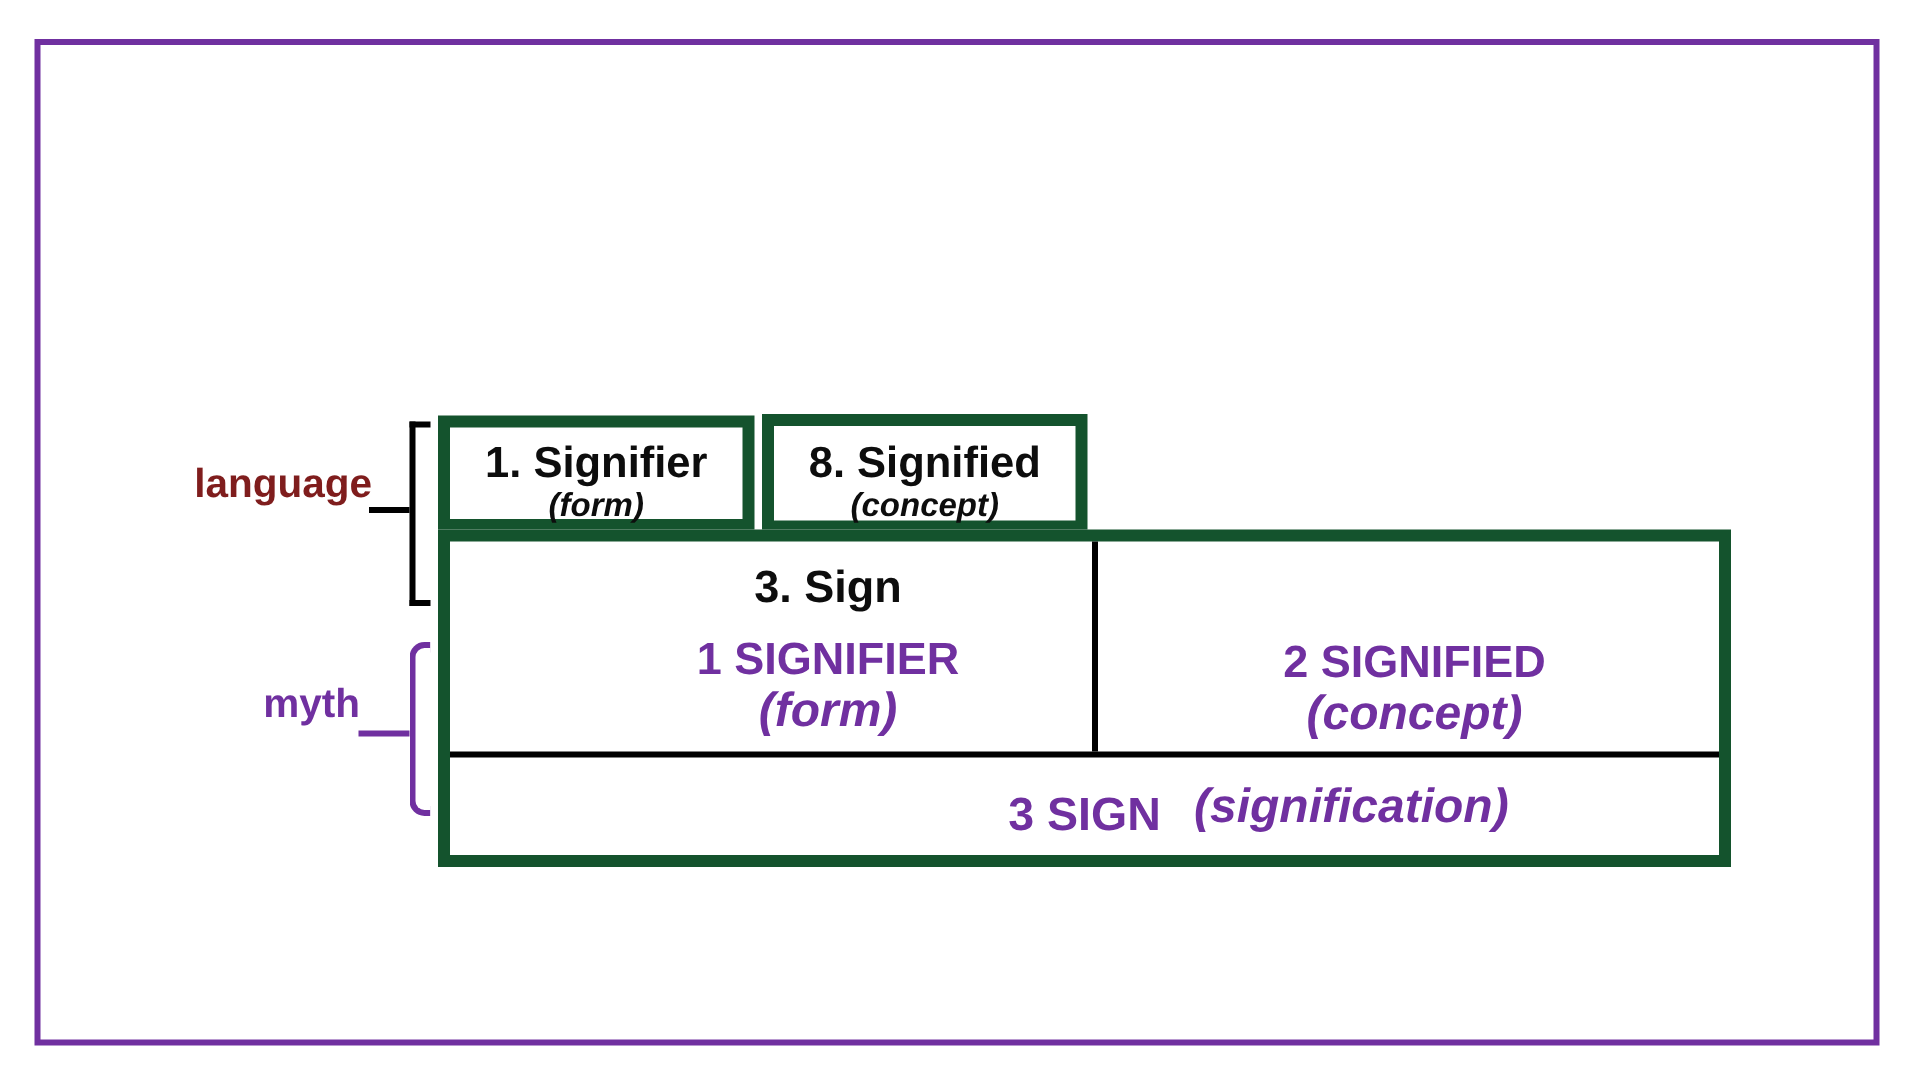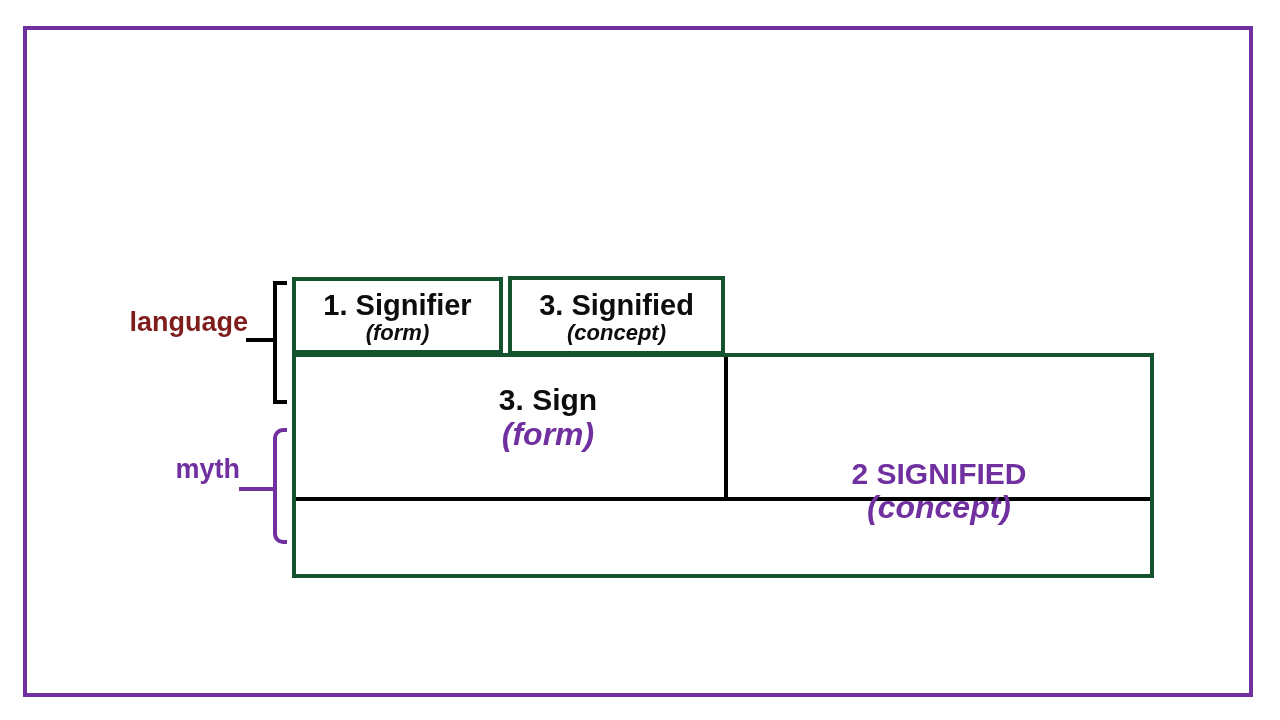--- a/index.html
+++ b/index.html
@@ -10,33 +10,33 @@
   .frame{
     position:absolute;left:23px;top:26px;width:1230px;height:671px;
     border:4px solid var(--purple,#7030A0);box-sizing:border-box;background:#fff;
   }
   .title{
     position:absolute;left:44px;top:33px;color:#0d0d0d;
     font-size:52px;line-height:78px;font-weight:400;white-space:nowrap;
   }
   
   .box{
-    position:absolute;border:4px solid #14532d;box-sizing:border-box;background:#fff;
+    position:absolute;border:8px solid #14532d;box-sizing:border-box;background:#fff;
     text-align:center;color:#0d0d0d;
   }
   .box1{left:292px;top:277px;width:211px;height:77px;padding-top:8px;}
   .box2{left:508px;top:276px;width:217px;height:79px;padding-top:9px;}
   .cell-title{font-size:29px;line-height:32px;font-weight:700;}
   .cell-sub{font-size:22px;line-height:24px;font-weight:700;font-style:italic;}
   
   .bigbox{left:292px;top:353px;width:862px;height:225px;text-align:left;}
   .vdiv{position:absolute;left:428px;top:0;width:4px;height:140px;background:#000;}
   .hdiv{position:absolute;left:0;right:0;top:140px;height:4px;background:#000;}
-  .cell-left{position:absolute;left:0;top:12px;width:504px;height:140px;text-align:center;padding-top:14px;box-sizing:border-box;}
-  .cell-right{position:absolute;left:432px;top:0;width:422px;height:140px;text-align:center;padding-top:100px;box-sizing:border-box;}
+  .cell-left{position:absolute;left:0;top:0;width:504px;height:140px;text-align:center;padding-top:14px;box-sizing:border-box;}
+  .cell-right{position:absolute;left:432px;top:0;width:422px;height:140px;text-align:center;padding-top:64px;box-sizing:border-box;}
   .cell-bottom{position:absolute;left:0;right:0;top:144px;height:73px;}
   .t-black{font-size:30px;line-height:34px;font-weight:700;color:#0d0d0d;}
   .t-purple{font-size:30px;line-height:33px;font-weight:700;color:var(--purple,#7030A0);}
   .s-purple{font-size:32px;line-height:34px;font-weight:700;font-style:italic;color:var(--purple,#7030A0);}
   .gap-top{margin-top:14px;}
   .sign-center{position:absolute;left:0;right:0;top:20px;text-align:center;font-size:31px;font-weight:700;color:var(--purple,#7030A0);}
   .sign-paren{position:absolute;left:496px;top:14px;font-size:32px;font-weight:700;font-style:italic;color:var(--purple,#7030A0);}
   
   .side-label{position:absolute;text-align:right;font-weight:700;font-size:27px;line-height:37px;white-space:nowrap;}
   .lbl-language{left:40px;top:304px;width:208px;color:#7f1d1d;}
@@ -68,32 +68,37 @@
     <div>myth</div>
   </div>
   <div class="bracket bracket-purple"></div>
   <div class="tick tick-purple"></div>
 
   <div class="box box1">
     <div class="cell-title">1. Signifier</div>
     <div class="cell-sub">(form)</div>
   </div>
   <div class="box box2">
-    <div class="cell-title">3. Signified</div>
+    <div class="cell-title">8. Signified</div>
     <div class="cell-sub">(concept)</div>
   </div>
 
   <div class="box bigbox">
     <div class="vdiv"></div>
     <div class="hdiv"></div>
 
     <div class="cell-left">
       <div class="t-black">3. Sign</div>
+      <div class="t-purple gap-top">1 SIGNIFIER</div>
       <div class="s-purple">(form)</div>
     </div>
 
     <div class="cell-right">
       <div class="t-purple">2 SIGNIFIED</div>
       <div class="s-purple">(concept)</div>
     </div>
 
+    <div class="cell-bottom">
+      <div class="sign-center">3 SIGN</div>
+      <div class="sign-paren">(signification)</div>
+    </div>
   </div>
 </div>
 
 </body></html>

